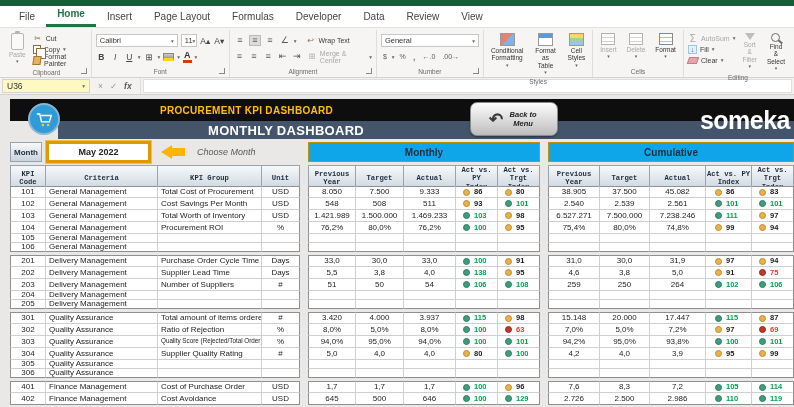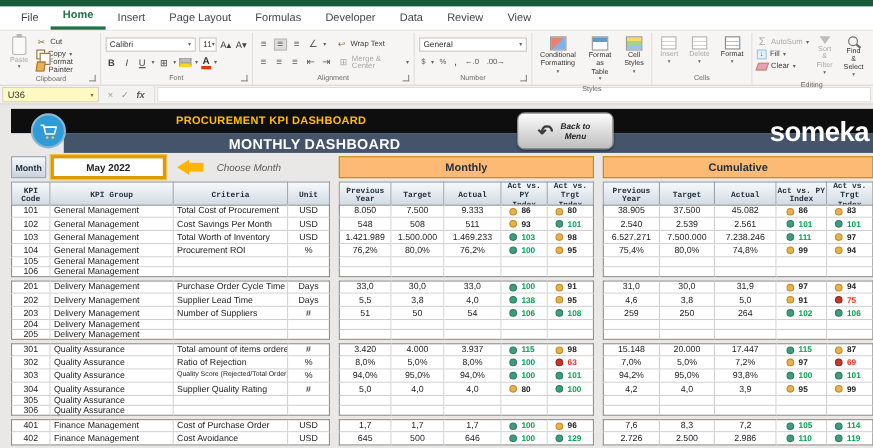--- a/index.html
+++ b/index.html
@@ -69,21 +69,21 @@
   .backbtn .bl{font-size:7.5px;font-weight:bold;font-style:italic;color:#222;width:32px;line-height:1.2;text-align:center;}
   .logo{position:absolute;right:4px;top:7px;font-size:25px;font-weight:bold;color:#fff;letter-spacing:-.5px;}
   .monthrow{width:784px;height:22px;margin-top:2px;display:grid;grid-template-columns:290px 8px 232px 8px 246px;}
   .mleft{display:flex;align-items:center;}
   .mlabel{width:32px;height:20px;background:linear-gradient(#f7f9fb,#c9d3dd);border:1px solid #98a3ae;font-size:8px;font-weight:bold;color:#1e2d3c;display:flex;align-items:center;justify-content:center;}
   .mbox{width:105px;height:22px;background:#fff;border:3px solid #dd9b00;box-shadow:0 0 0 1px #f3c14a;font-size:9px;font-weight:bold;color:#222;display:flex;align-items:center;justify-content:center;margin-left:4px;}
   .marrow{display:flex;align-items:center;margin-left:10px;}
   .marrow .tri{width:0;height:0;border-top:7px solid transparent;border-bottom:7px solid transparent;border-right:11px solid #ffb400;}
   .marrow .barr{width:13px;height:8px;background:#ffb400;}
   .choose{font-size:9px;font-style:italic;color:#595959;margin-left:12px;}
-  .goldbar{height:20px;margin-top:1px;background:#fdba74;border:1px solid #bf8f00;display:flex;align-items:center;justify-content:center;font-size:10px;font-weight:bold;color:#203040;}
+  .goldbar{height:20px;margin-top:1px;background:#0ea5e9;border:1px solid #bf8f00;display:flex;align-items:center;justify-content:center;font-size:10px;font-weight:bold;color:#203040;}
 
   
   .thead,.trow{display:grid;grid-template-columns:36px 112px 104px 38px 8px 48px 48px 52px 42px 42px 8px 52px 50px 56px 46px 42px;}
   .thead{height:21px;margin-top:2px;}
   .hc{background:linear-gradient(#f7f9fb,#c9d3dd);border:1px solid #98a3ae;border-left:none;font-size:7.2px;font-weight:bold;color:#1e2d3c;display:flex;align-items:center;justify-content:center;text-align:center;white-space:pre-line;line-height:1.15;font-family:Liberation Mono, monospace;}
   .hc.first{border-left:1px solid #98a3ae;}
   .gapcol{background:transparent;}
   .trow{height:12px;}
   .trow.empty{height:9px;}
   .rgap{height:3px;}
@@ -347,22 +347,22 @@
       </div>
       <div class="gapcol"></div>
       <div class="goldbar">Monthly</div>
       <div class="gapcol"></div>
       <div class="goldbar">Cumulative</div>
     </div>
 
     <div class="thead">
       <div class="hc first">KPI
 Code</div>
+      <div class="hc">Criteria</div>
       <div class="hc">KPI Group</div>
-      <div class="hc">Criteria</div>
       <div class="hc">Unit</div>
       <div class="gapcol"></div>
       <div class="hc first">Previous
 Year</div>
       <div class="hc">Target</div>
       <div class="hc">Actual</div>
       <div class="hc">Act vs. PY
 Index</div>
       <div class="hc">Act vs. Trgt
 Index</div>

